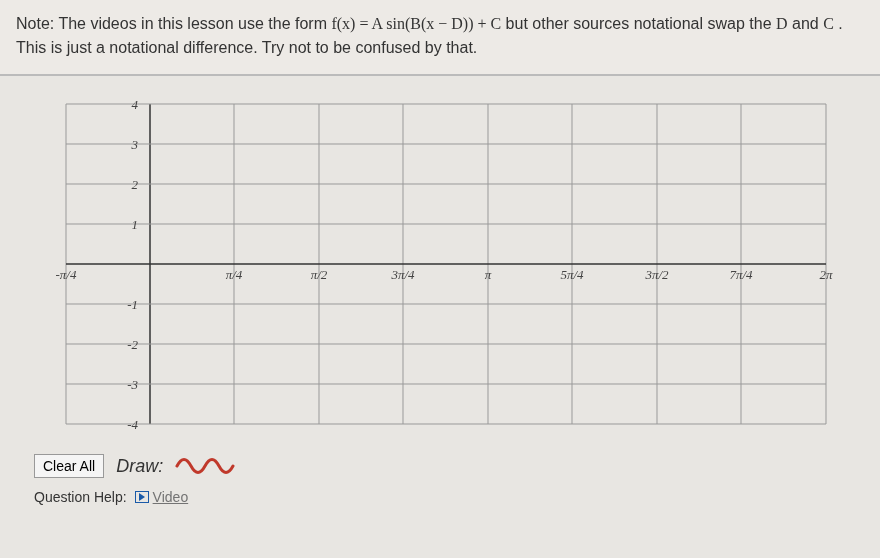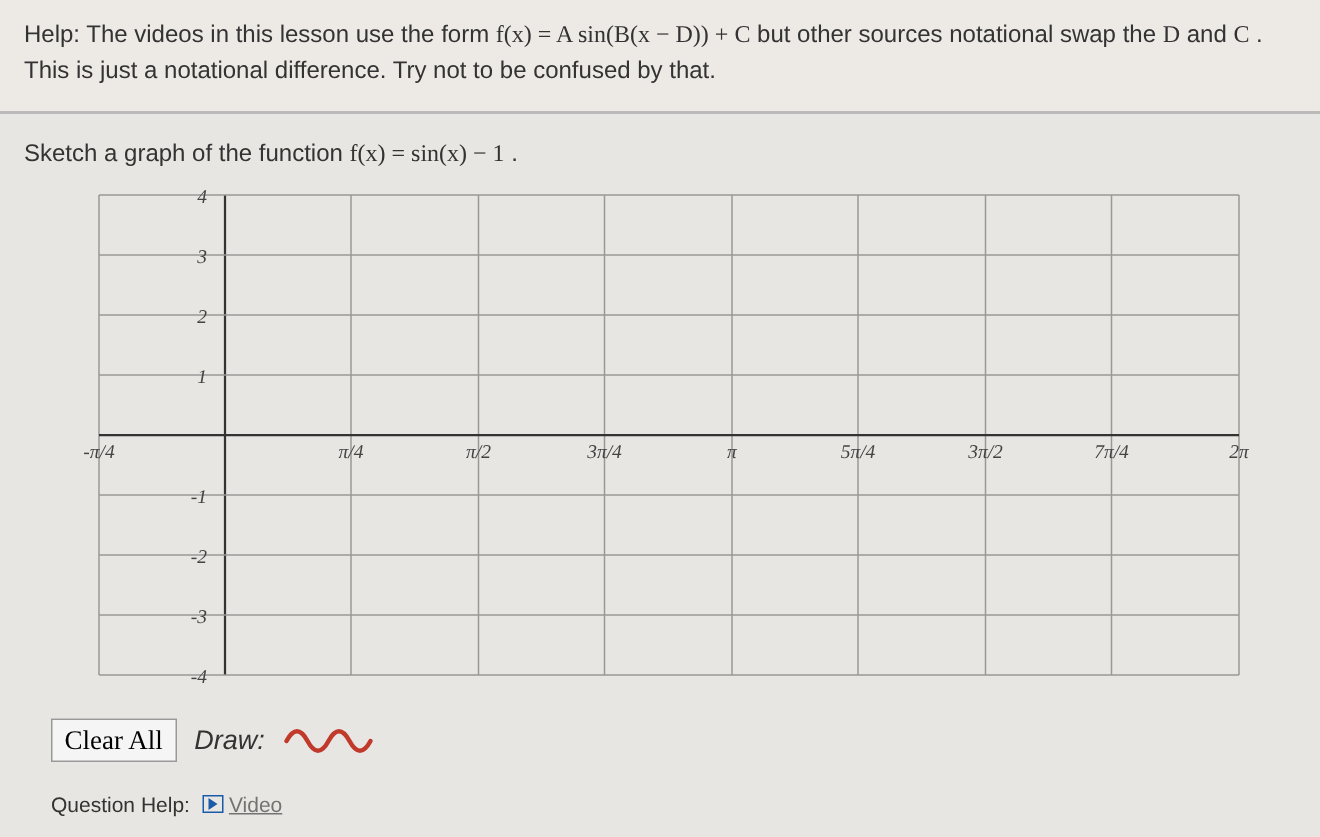--- a/index.html
+++ b/index.html
@@ -62,36 +62,35 @@
       font-size: 14px;
       display: flex;
       align-items: center;
       gap: 12px;
     }
     .clear-btn {
       border: 1px solid #999;
       background: #f5f5f5;
       padding: 3px 8px;
       cursor: pointer;
-      font-size: 18px;
-      font-family: Liberation Serif, serif;
+      font-size: 14px;
     }
     .draw-label {
       font-size: 18px;
       font-style: italic;
     }
     .draw-icon {
       display: inline-block;
     }
     .draw-icon svg {
       vertical-align: middle;
     }
     .help-row {
       margin-left: 18px;
-      margin-top: 20px;
+      margin-top: 10px;
       font-size: 14px;
       display: flex;
       align-items: center;
       gap: 8px;
     }
     .video-link {
       color: #737373;
       text-decoration: underline;
       cursor: pointer;
       display: flex;
@@ -104,35 +103,30 @@
       height: 12px;
       display: inline-flex;
       align-items: center;
       justify-content: center;
     }
   </style>
 </head>
 <body>
 
 <div class="note-section">
-  <span>Help: The videos in this lesson use the form </span>
+  <span>Note: The videos in this lesson use the form </span>
   <span class="math">f(x) = A sin(B(x − D)) + C</span>
   <span> but other sources notational swap the </span>
   <span class="math">D</span>
   <span> and </span>
   <span class="math">C</span>
   <span>. This is just a notational difference. Try not to be confused by that.</span>
 </div>
 
 <div class="question-section">
-  <div class="prompt">
-    <span>Sketch a graph of the function </span>
-    <span class="math">f(x) = sin(x) − 1</span>
-    <span>.</span>
-  </div>
 
   <div class="graph-container">
     <svg class="graph-svg" viewBox="0 0 820 355">
 
       <line class="grid-line" x1="40" y1="10" x2="40" y2="330"></line>
       <line class="axis-line" x1="124" y1="10" x2="124" y2="330"></line>
       <line class="grid-line" x1="208" y1="10" x2="208" y2="330"></line>
       <line class="grid-line" x1="293" y1="10" x2="293" y2="330"></line>
       <line class="grid-line" x1="377" y1="10" x2="377" y2="330"></line>
       <line class="grid-line" x1="462" y1="10" x2="462" y2="330"></line>

